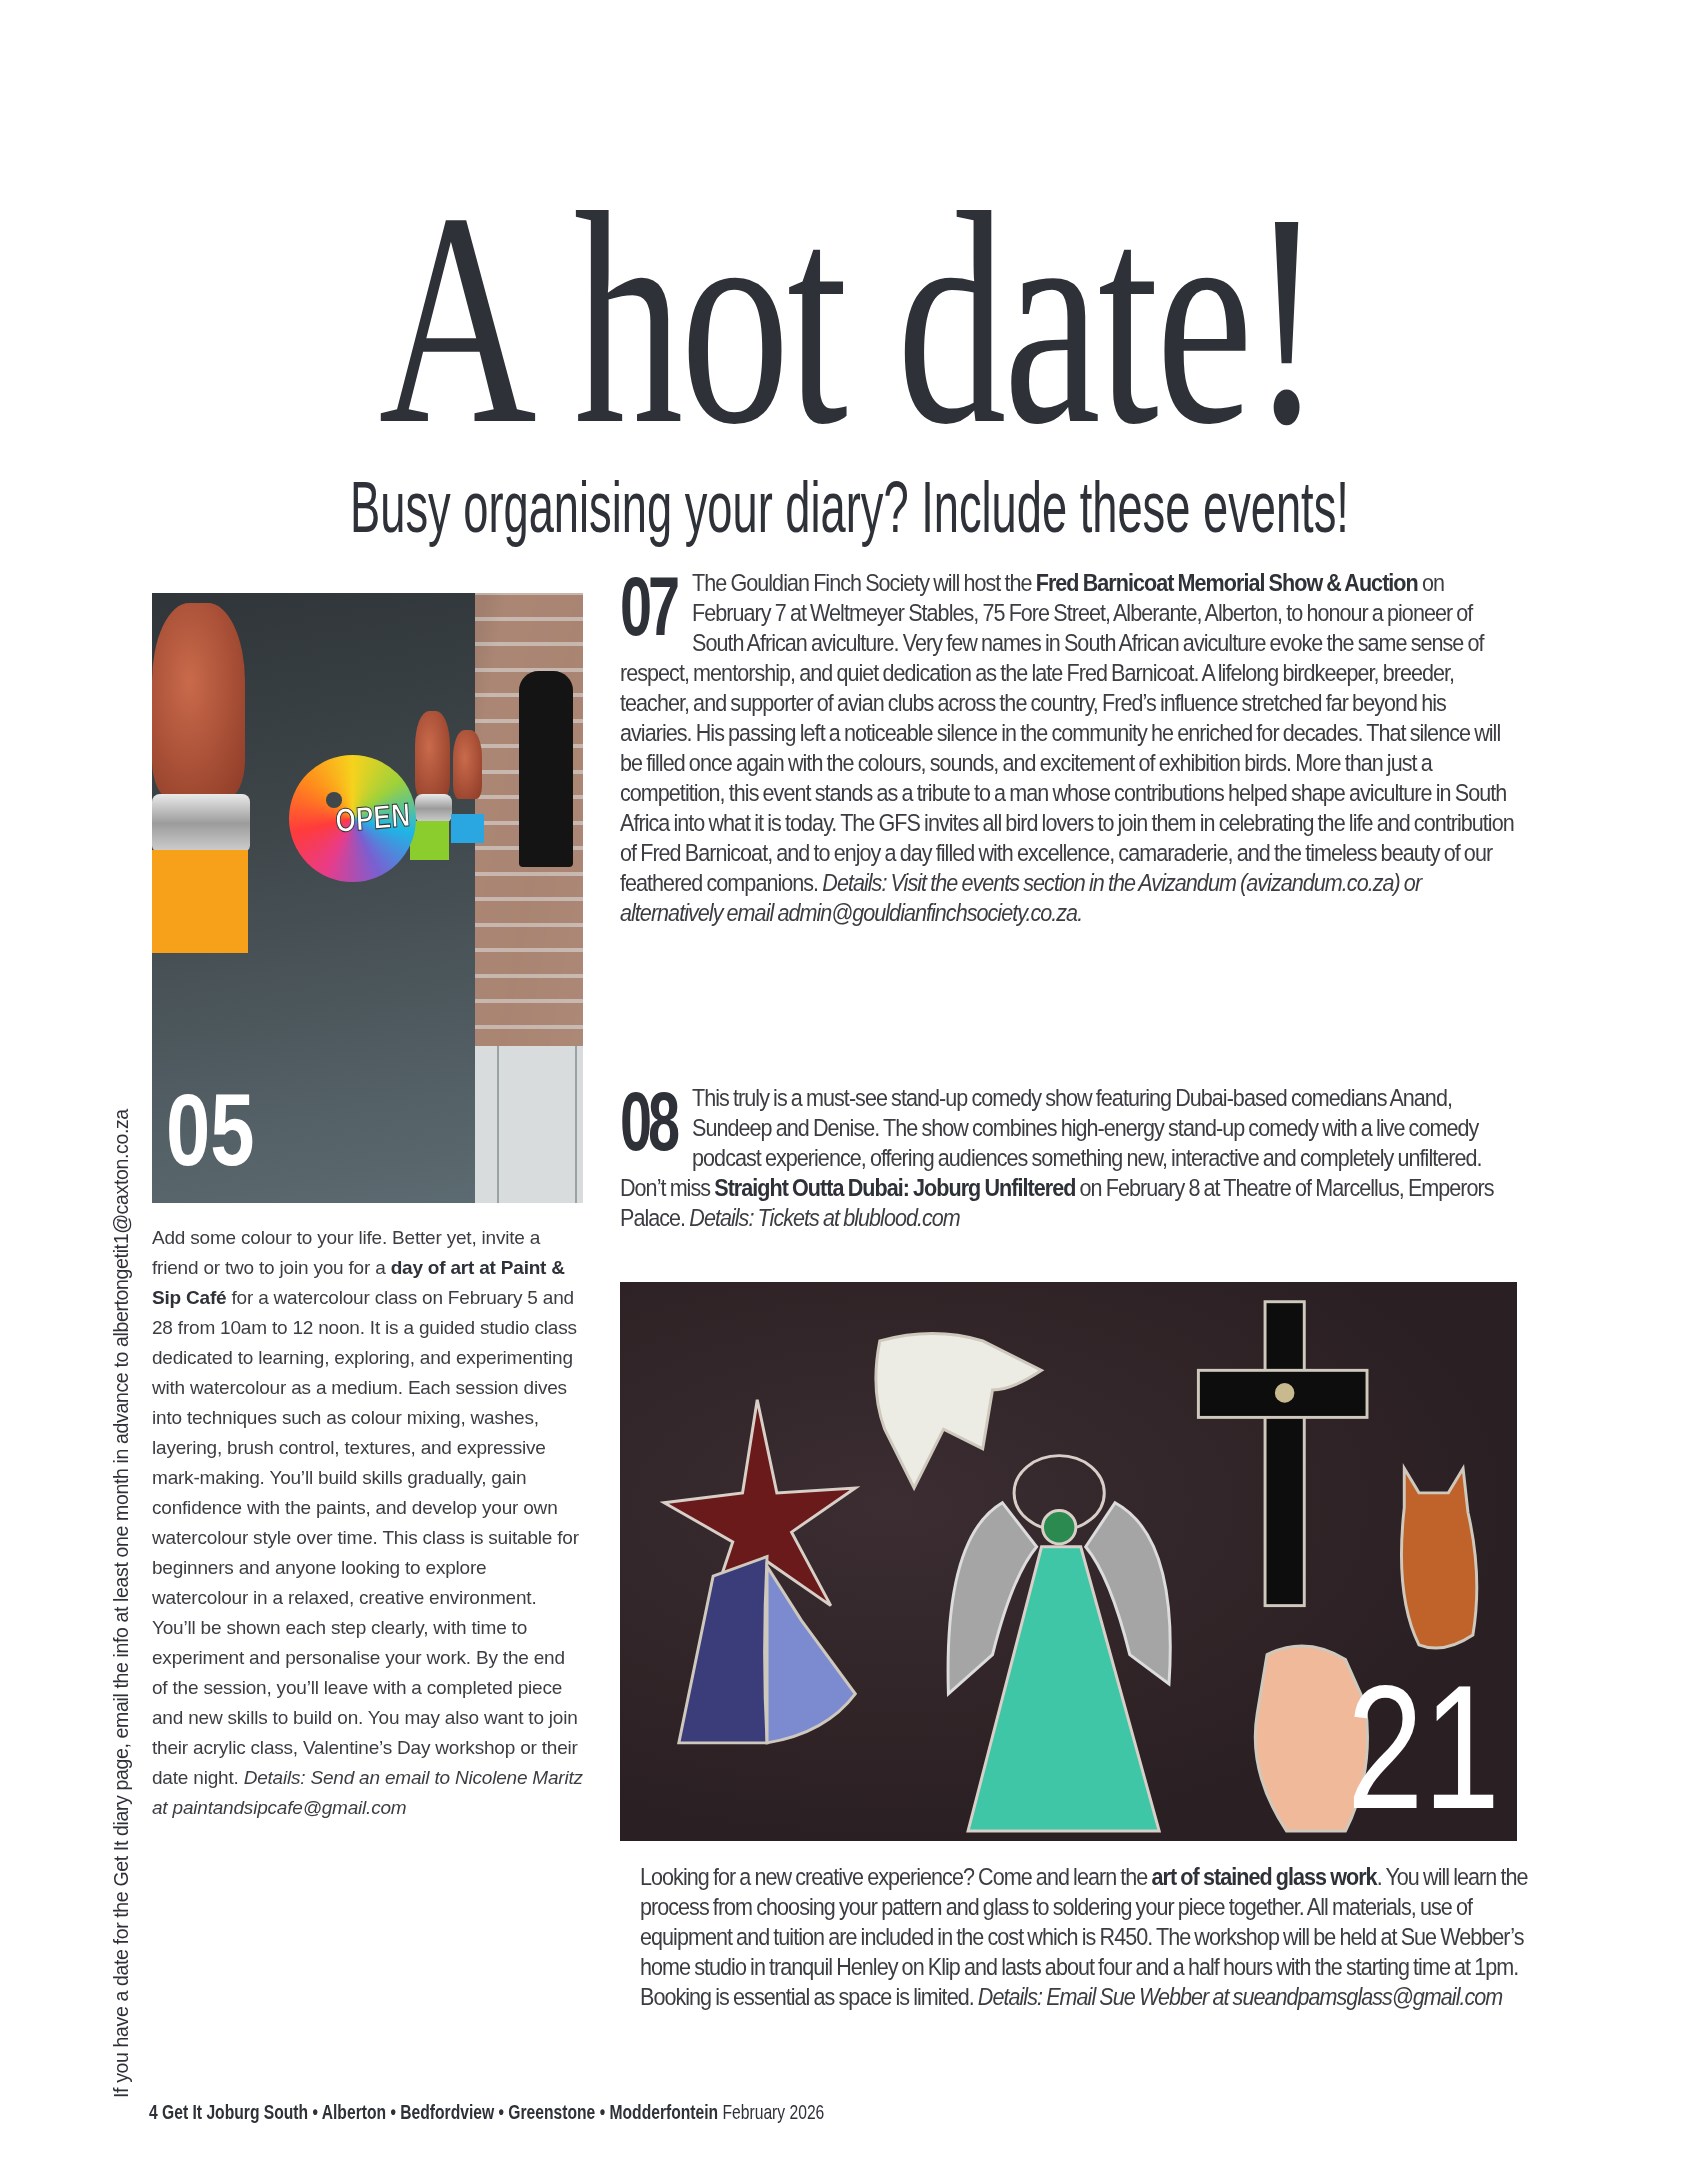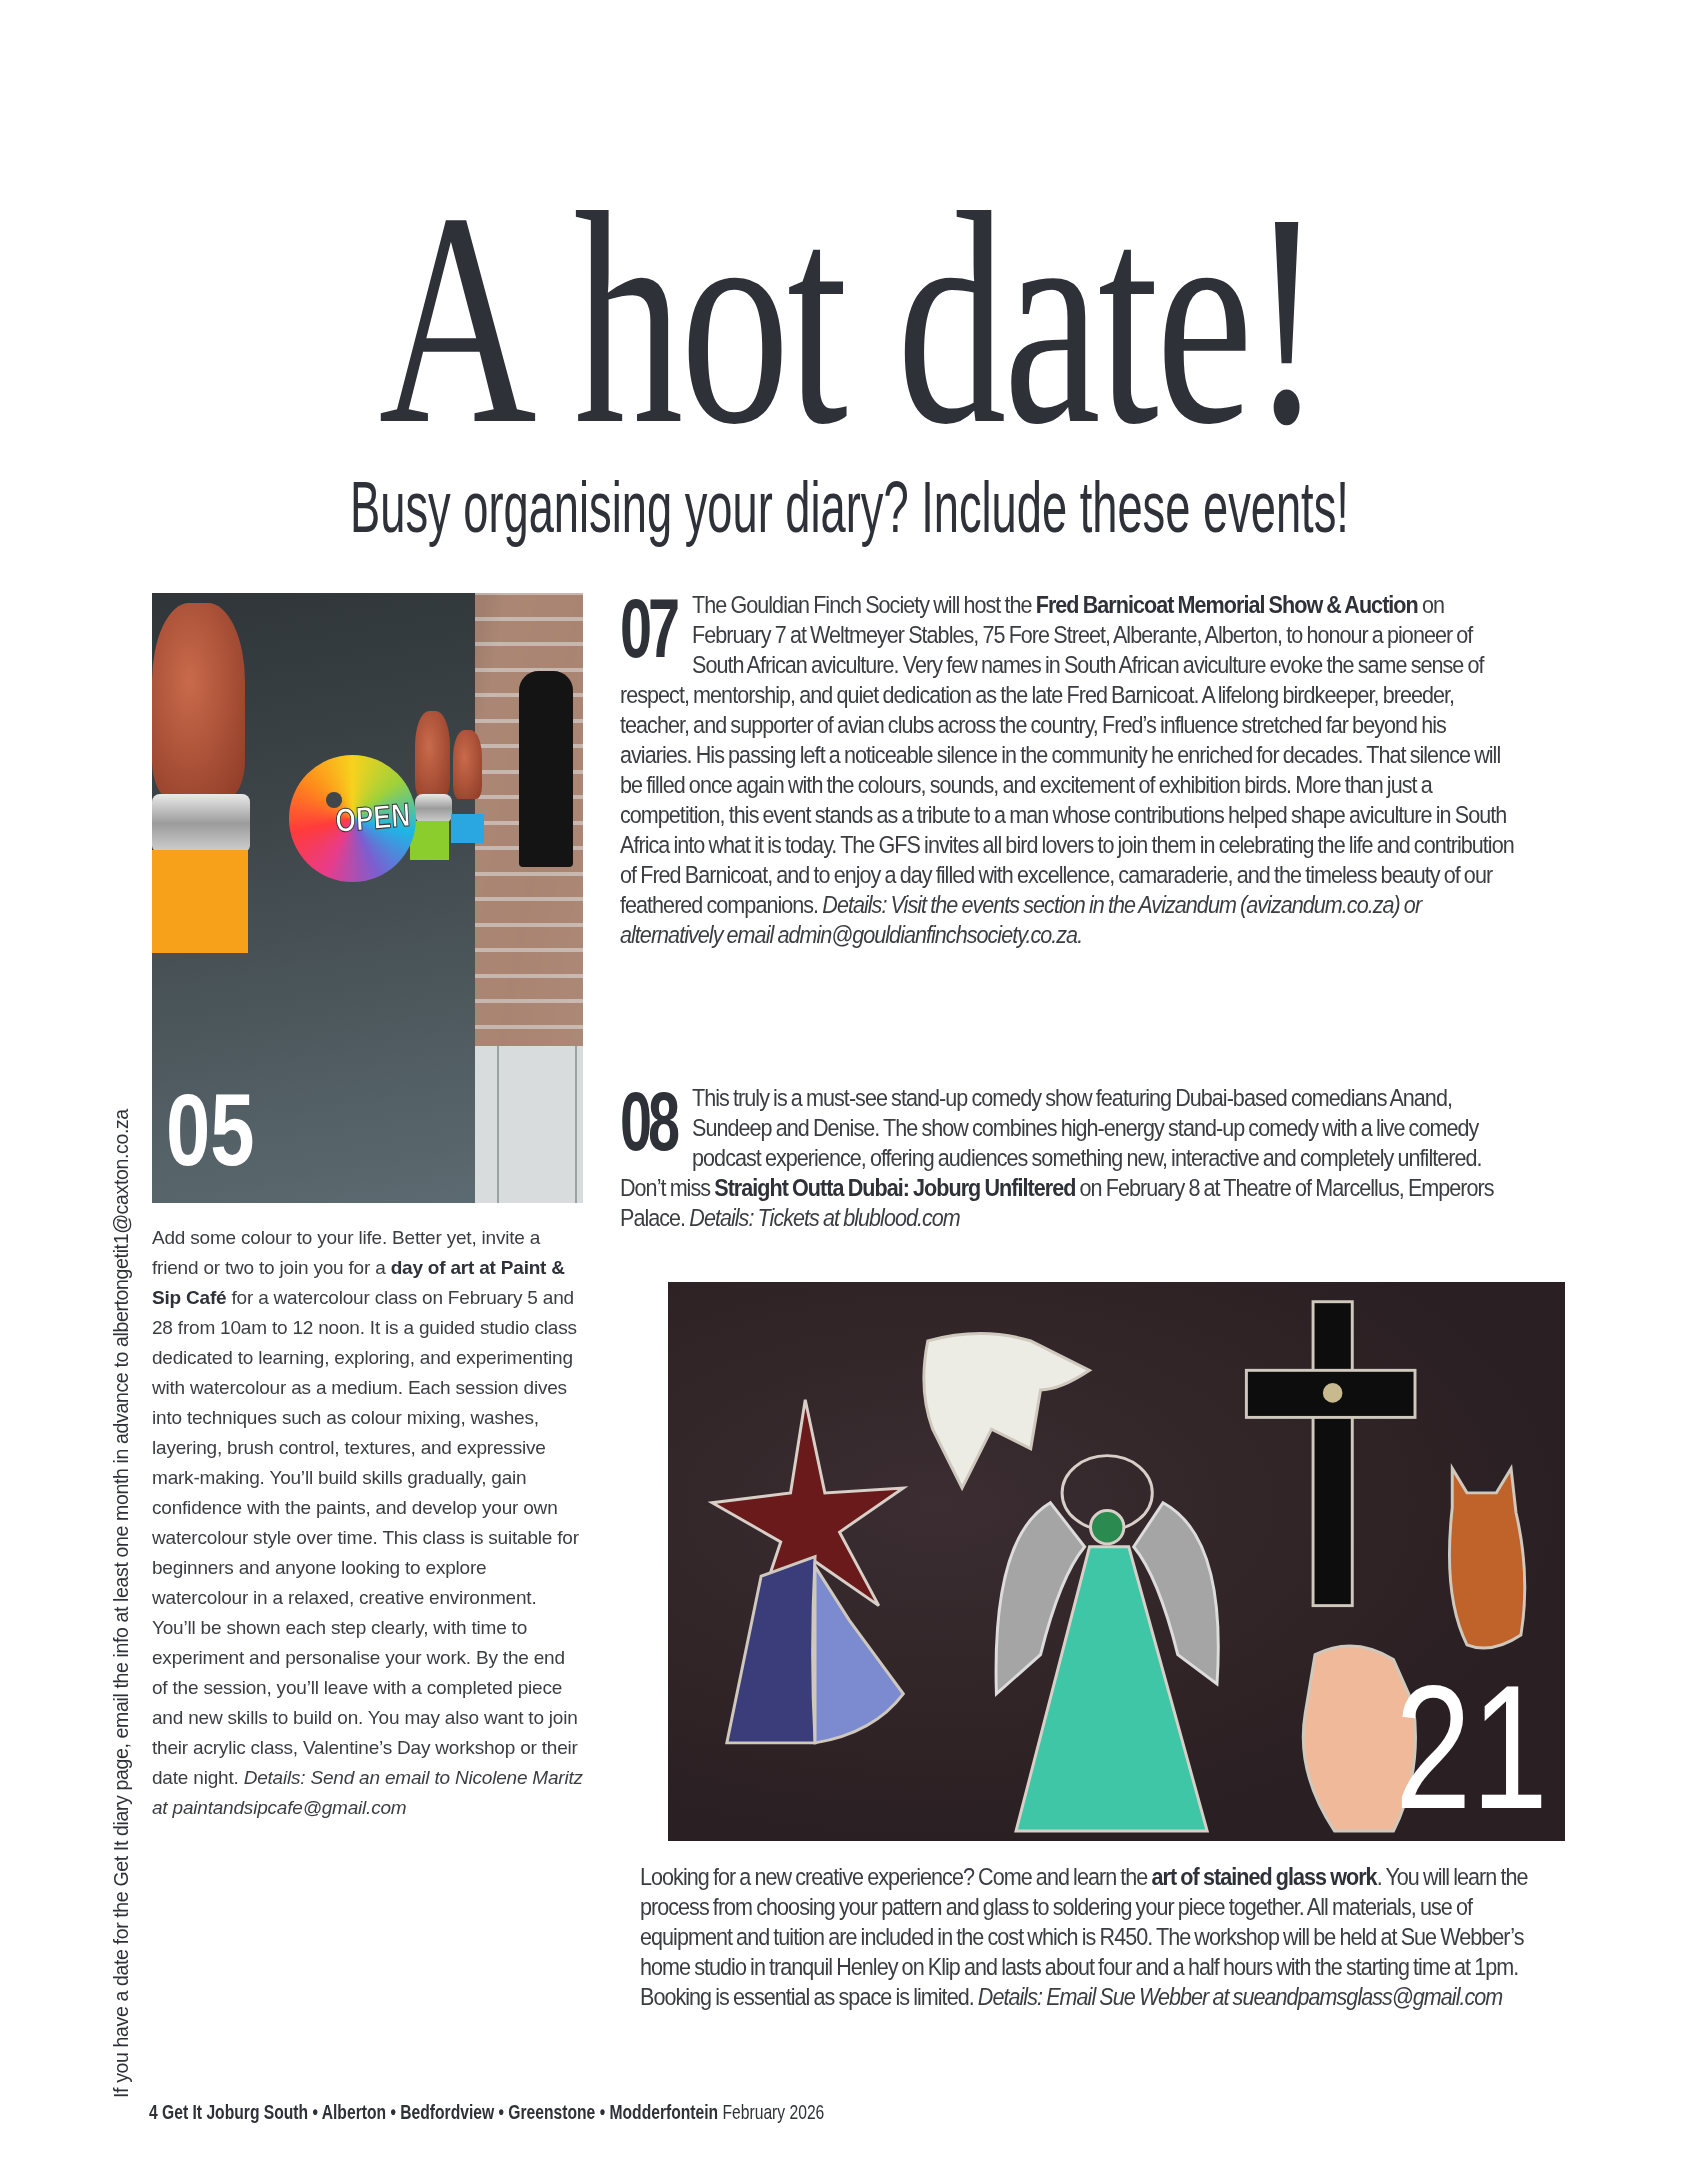--- a/index.html
+++ b/index.html
@@ -47,41 +47,41 @@
   .photo-05 .silver { position:absolute; background: linear-gradient(180deg,#e9e9e9,#9c9c9c,#d0d0d0); border-radius:7.8px; }
   .photo-05 .block { position:absolute; }
   .photo-05 .palette { position:absolute; left:137px; top:162px; width:127px; height:127px; border-radius:50%;
     background: conic-gradient(#f7d21d, #9ed13a, #1eb6e6, #7a5fd1, #e83c8a, #ff3b3b, #ff8a1c, #f7d21d); }
   .photo-05 .palette::after { content:""; position:absolute; left:37px; top:37px; width:15.7px; height:15.7px; border-radius:50%; background:#3f474b; }
   .photo-05 .open-label { position:absolute; left:174px; top:206px; font-family:"Liberation Sans","DejaVu Sans",sans-serif;
     font-weight:700; font-size:33px; color:#fff; -webkit-text-stroke:1px #333; transform: scaleX(.8) rotate(-4deg); }
   .photo-05 .apron { position:absolute; right:9.8px; top:78px; width:54px; height:196px; background:#141414; border-radius:19.6px 19.6px 3.9px 3.9px; }
 
   .photo-21 { left: 620px; top: 1282px; width: 897px; height: 559px; background: #2e2326;
-    background-image: radial-gradient(ellipse at 30% 40%, #3b2d31 0%, #2a1f22 70%); margin-left: 48px; }
+    background-image: radial-gradient(ellipse at 30% 40%, #3b2d31 0%, #2a1f22 70%); }
 
   .photo-number {
     position: absolute; font-family: "Liberation Sans", "DejaVu Sans", sans-serif;
     font-weight: 700; color: #ffffff; line-height: 1;
     transform: scaleX(0.78); transform-origin: 0 100%;
   }
   .photo-05 .photo-number { left: 13.7px; bottom: 21.6px; font-size: 102px; }
   .photo-21 .photo-number { right: 17.6px; bottom: 5.9px; font-size: 176px; font-weight: 400; transform-origin: 100% 100%; }
 
   .article {
     position: absolute; font-family: "Liberation Sans", "DejaVu Sans", sans-serif;
     color: #3b3d42;
   }
   .article b, .article .bold { font-weight: 700; color: #2e3138; }
   .article i, .article .ital { font-style: italic; }
 
   .narrow { font-size: 24.5px; line-height: 30px; letter-spacing: -1.1px; word-spacing: -1px; }
   .narrow .t { transform: scaleX(0.88); transform-origin: 0 0; width: 1019px; display:block; }
 
-  .art-07 { left: 620px; top: 590px; width: 902px; }
+  .art-07 { left: 620px; top: 568px; width: 902px; }
   .art-08 { left: 620px; top: 1083px; width: 902px; }
   .art-21 { left: 640px; top: 1862px; width: 902px; }
 
   .drop {
     float: left; font-family: "Liberation Sans", "DejaVu Sans", sans-serif; font-weight: 700;
     font-size: 84px; line-height: 69px; color: #2e3138; margin: 3.9px 5.9px 0 0;
     letter-spacing: -5.9px; transform: scaleX(0.78); transform-origin: 0 0; width: 76px;
   }
 
   .art-05 {

